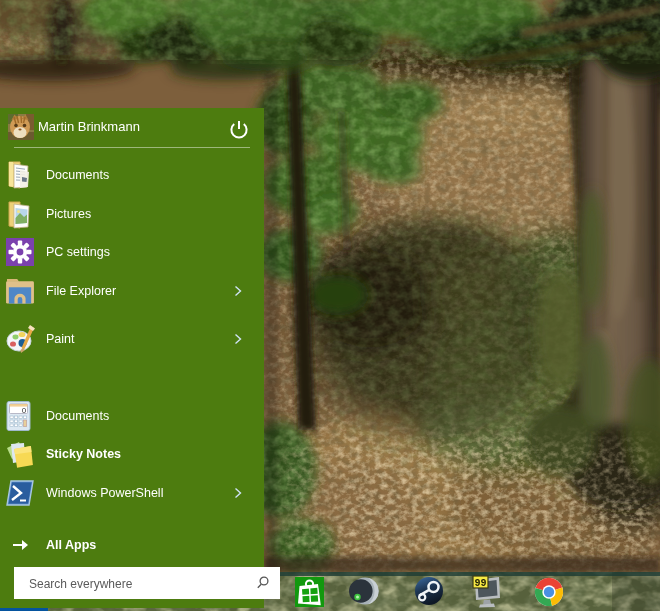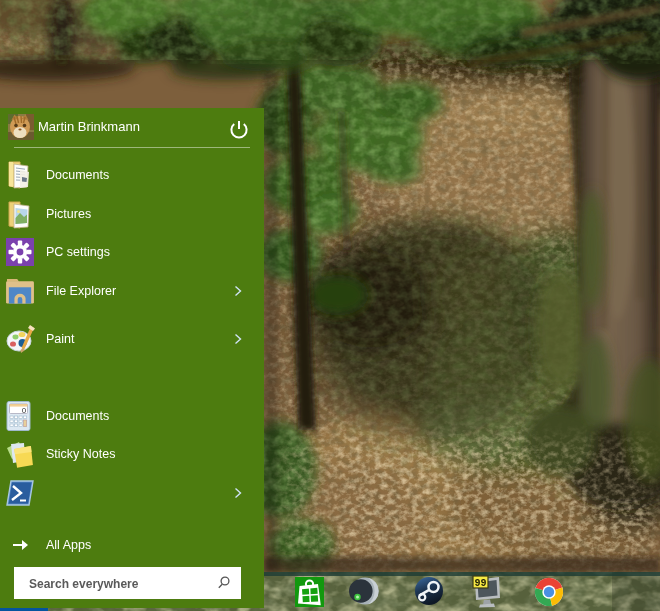--- a/index.html
+++ b/index.html
@@ -5,21 +5,21 @@
 html,body{margin:0;padding:0;}
 body{width:660px;height:611px;overflow:hidden;position:relative;font-family:"Liberation Sans",sans-serif;background:#7c5f3b;}
 #bg{position:absolute;left:0;top:0;}
 #menu{position:absolute;left:0;top:64px;width:264px;height:500px;background:#4d7c0f;margin-top:44px;}
 #startbtn{position:absolute;left:0;top:572px;width:48px;height:39px;background:#04549e;}
 #taskbar{position:absolute;left:48px;top:572px;width:612px;height:39px;}
 .item{position:absolute;left:0;width:264px;height:38px;}
 .item .txt{position:absolute;left:46px;top:50%;transform:translateY(-50%);color:#fff;font-size:12.5px;}
 .icon{position:absolute;left:6px;top:50%;transform:translateY(-50%);}
 .chev{position:absolute;right:22px;top:50%;transform:translateY(-50%);color:#cfe0f2;font-size:13px;}
-#srch{position:absolute;left:14px;top:459px;width:227px;height:32px;background:#fff;font-weight:bold;}
+#srch{position:absolute;left:14px;top:459px;width:266px;height:32px;background:#fff;}
 #srch span{position:absolute;left:15px;top:10px;font-size:12px;color:#5a5a5a;}
 </style>
 </head>
 <body>
 <svg id="bg" width="660" height="611" viewBox="0 0 660 611">
 <defs>
 <filter id="b14" x="-40%" y="-40%" width="180%" height="180%">
         <feGaussianBlur stdDeviation="11"></feGaussianBlur>
       </filter>
 <filter id="b8" x="-40%" y="-40%" width="180%" height="180%">
@@ -422,48 +422,49 @@
           <rect x="13" y="19" width="3.2" height="2.6"></rect>
         <rect x="4" y="23" width="3.2" height="2.6"></rect>
           <rect x="8.5" y="23" width="3.2" height="2.6"></rect>
           <rect x="13" y="23" width="3.2" height="2.6"></rect>
       </g>
       <rect x="17.5" y="19" width="3.2" height="6.6" fill="#e8cf9a" stroke="#b99" stroke-width="0.6"></rect>
     </svg>
     <span class="txt">Documents</span>
   </div>
 
-  <div class="item" style="top:327px;">
+  <div class="item" style="top:327px;font-weight:bold;">
     <svg class="icon" width="30" height="30" viewBox="0 0 30 30">
       <polygon points="1,9 13,3 18,14 6,20" fill="#b8dd8a"></polygon>
       <polygon points="5,5 18,4 19,22 7,24" fill="#dde7ef"></polygon>
       <polygon points="9,9 26,8 26,27 10,28" fill="#f7d954" transform="rotate(-6 17 18)"></polygon>
       <polygon points="9,9 26,8 26,14 9.4,14.5" fill="#fbe47a" transform="rotate(-6 17 18)"></polygon>
     </svg>
     <span class="txt">Sticky Notes</span>
   </div>
 
   <div class="item" style="top:366px;">
     <svg class="icon" width="28" height="26" viewBox="0 0 28 26">
       <path d="M 5,1 L 27,1 L 23,25 L 1,25 Z" fill="#5185c2" stroke="#a8c6e4" stroke-width="1.4"></path>
       <path d="M 6,2.5 L 25.5,2.5 L 22,23.5 L 2.8,23.5 Z" fill="#2a5d9e"></path>
       <path d="M 7,6 L 15,13 L 6,20" fill="none" stroke="#fff" stroke-width="2.4"></path>
       <line x1="14" y1="20.5" x2="20" y2="20.5" stroke="#fff" stroke-width="2"></line>
     </svg>
+    <span class="txt">Windows PowerShell</span>
     <svg class="chev" width="8" height="12" viewBox="0 0 8 12">
         <polyline points="1.5,1.5 6.5,6 1.5,10.5" fill="none" stroke="#cfe3f6" stroke-width="1.4"></polyline>
       </svg>
   </div>
 
   <div class="item" style="top:418px;">
     <svg style="position:absolute;left:12px;top:50%;transform:translateY(-50%)" width="17" height="12" viewBox="0 0 17 12">
       <line x1="1" y1="6" x2="13" y2="6" stroke="#fff" stroke-width="2"></line>
       <polygon points="10,1 16,6 10,11" fill="#fff"></polygon>
     </svg>
-    <span class="txt" style="font-weight:normal;font-size:12.5px;">All Apps</span>
+    <span class="txt" style="font-weight:bold;font-size:12.5px;">All Apps</span>
   </div>
 
   <div id="srch">
     <span>Search everywhere</span>
     <svg style="position:absolute;right:10px;top:8px" width="16" height="16" viewBox="0 0 16 16">
       <circle cx="10" cy="6" r="3.9" fill="none" stroke="#555" stroke-width="1.3"></circle>
       <line x1="7.2" y1="9.3" x2="3.8" y2="12.8" stroke="#555" stroke-width="1.3"></line>
     </svg>
   </div>
 </div>

